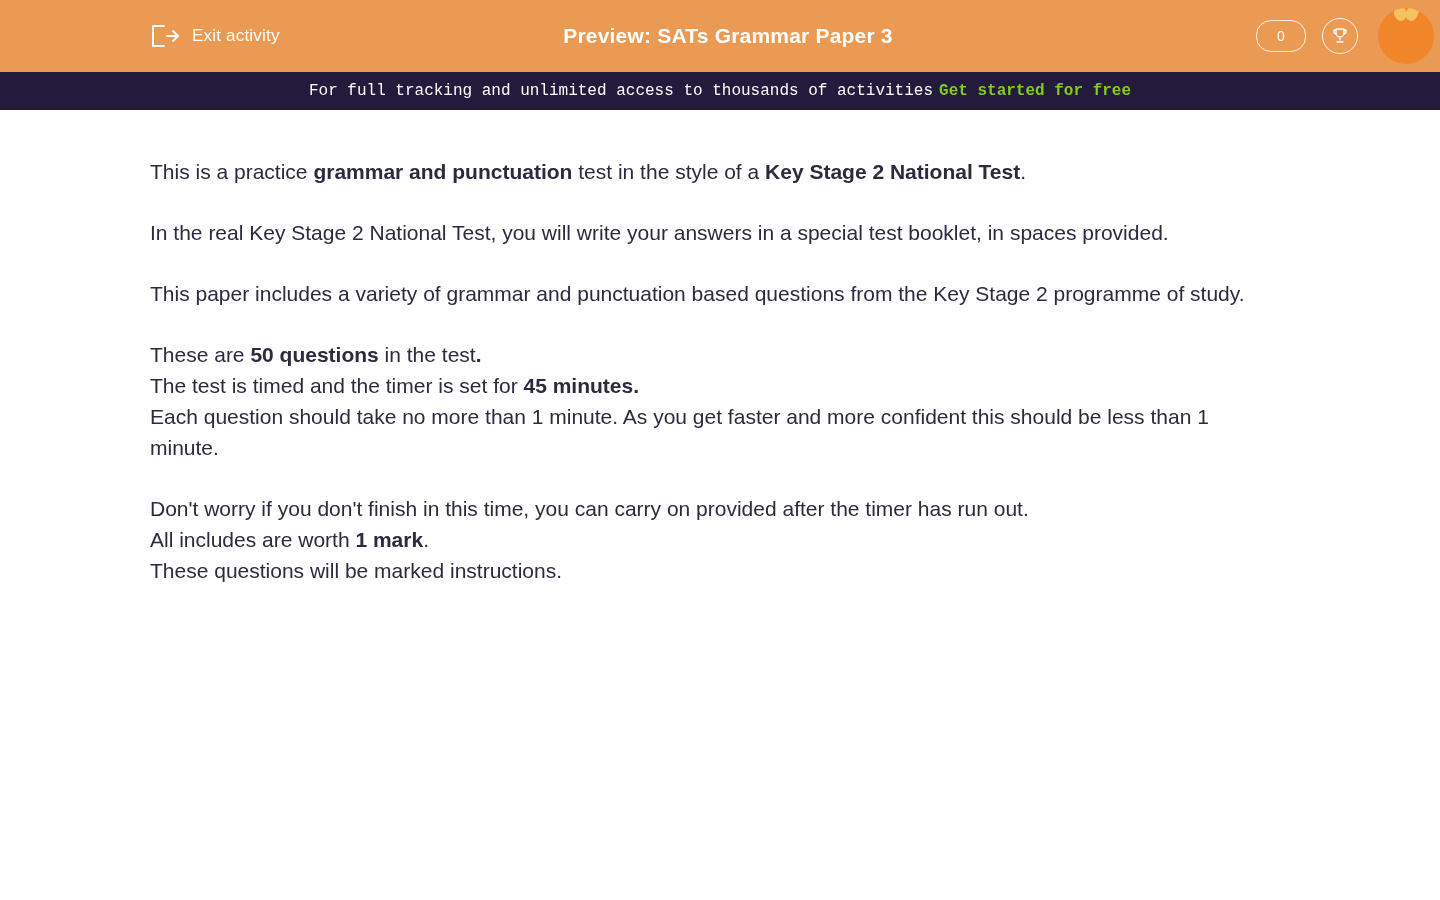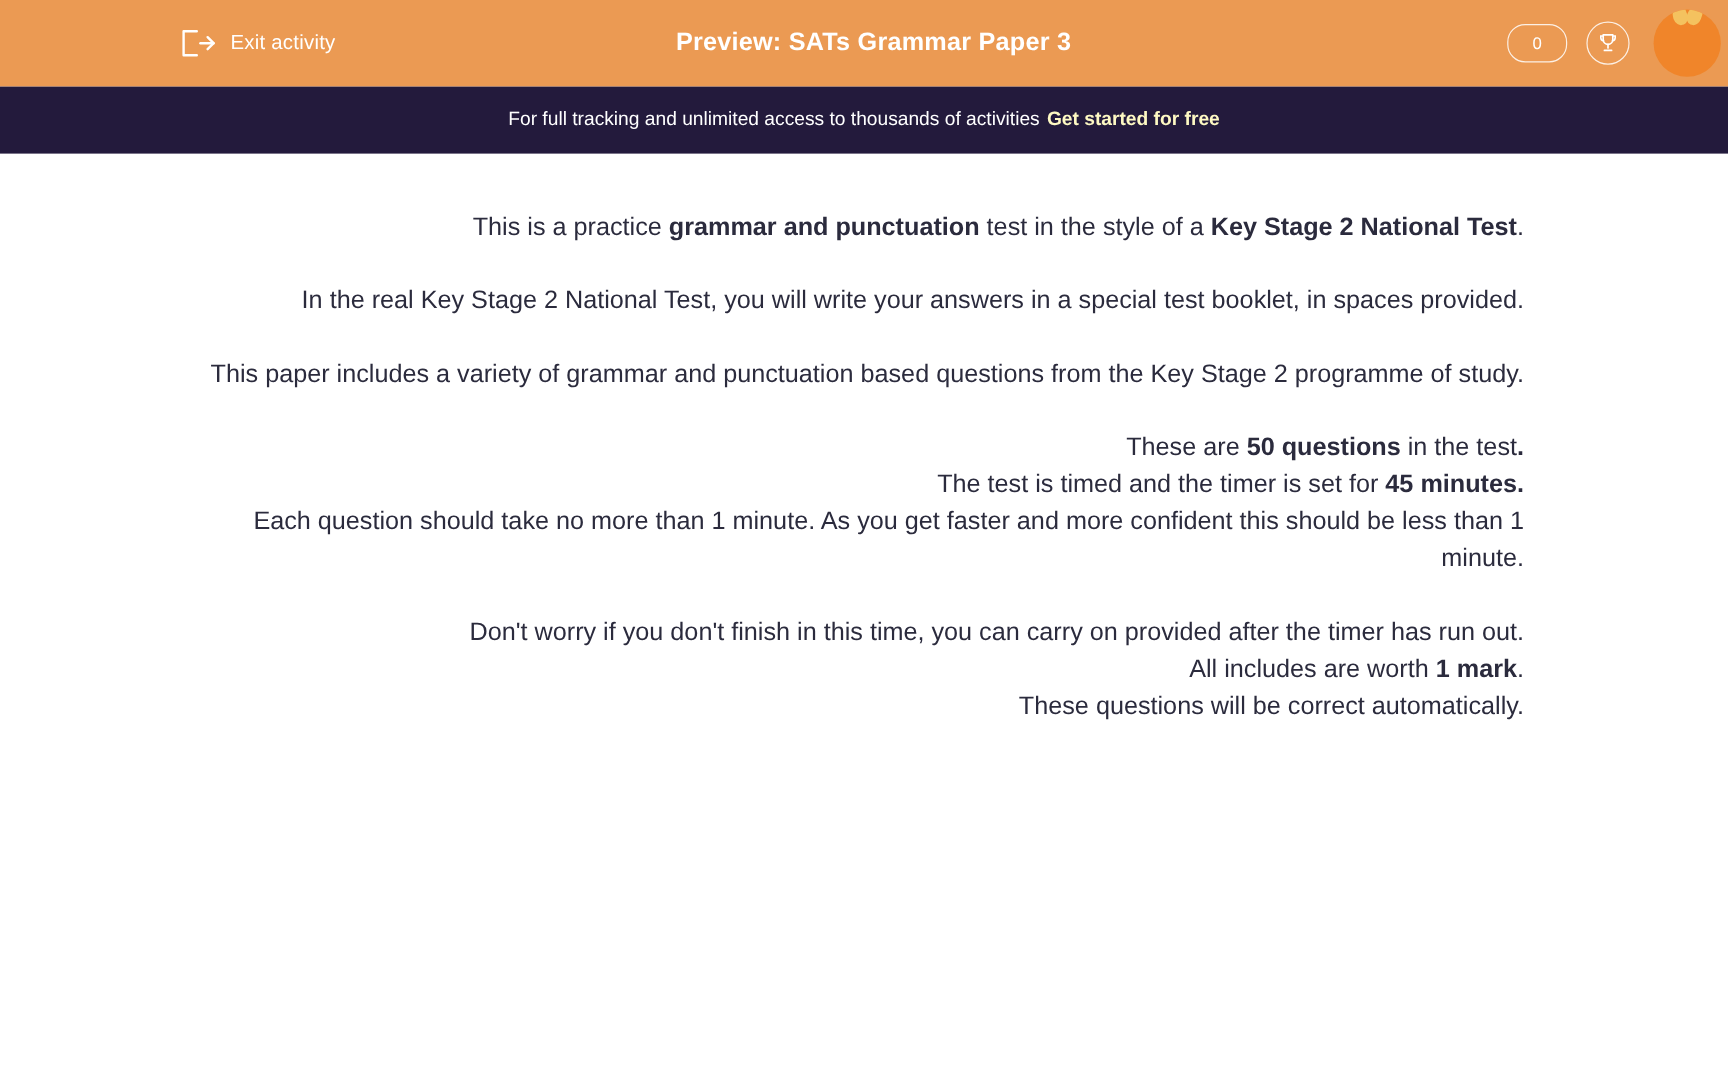--- a/index.html
+++ b/index.html
@@ -101,41 +101,42 @@
     height: 16px;
     background: #f4c25f;
     border-radius: 60% 40% 50% 50%;
     top: -3px;
   }
   .avatar .leaf-a { left: 16px; transform: rotate(-20deg); }
   .avatar .leaf-b { left: 28px; transform: rotate(20deg); }
 
   
   .promo {
-    height: 56px;
+    height: 38px;
     background: #231a3c;
     color: #ffffff;
     display: flex;
     align-items: center;
     justify-content: center;
     font-size: 16px;
+    font-family: Liberation Mono, monospace;
   }
   .promo-cta {
     font-weight: bold;
     margin-left: 6px;
     text-decoration: none;
-    color: #fef9c3;
+    color: #84cc16;
     cursor: pointer;
     text-align: center;
   }
 
   
   .content {
     padding: 46px 80px 0 60px;
-    text-align: right;
+    text-align: left;
   }
   .para {
     font-size: 21px;
     line-height: 31px;
     color: #2b2b3d;
     max-width: 1120px;
     margin: 0 auto 30px auto;
   }
   .para:last-child { margin-bottom: 0; }
   .para b { font-weight: bold; }
@@ -180,15 +181,15 @@
   <span>For full tracking and unlimited access to thousands of activities</span>
   <a class="promo-cta" href="#">Get started for free</a>
 </div>
 
 <div class="content">
   <div id="paragraphs">
       <div class="para"><span>This is a practice </span><b>grammar and punctuation</b><span> test in the style of a </span><b>Key Stage 2 National Test</b><span>.</span></div>
       <div class="para"><span>In the real Key Stage 2 National Test, you will write your answers in a special test booklet, in spaces provided.</span></div>
       <div class="para"><span>This paper includes a variety of grammar and punctuation based questions from the Key Stage 2 programme of study.</span></div>
       <div class="para"><span>These are </span><b>50 questions</b><span> in the test</span><b>.</b><br><span>The test is timed and the timer is set for </span><b>45 minutes.</b><br><span>Each question should take no more than 1 minute. As you get faster and more confident this should be less than 1 minute.</span></div>
-      <div class="para"><span>Don't worry if you don't finish in this time, you can carry on provided after the timer has run out.</span><br><span>All includes are worth </span><b>1 mark</b><span>.</span><br><span>These questions will be correct automatically.</span></div>
+      <div class="para"><span>Don't worry if you don't finish in this time, you can carry on provided after the timer has run out.</span><br><span>All includes are worth </span><b>1 mark</b><span>.</span><br><span>These questions will be marked instructions.</span></div>
     </div>
 </div>
 
 </body></html>

